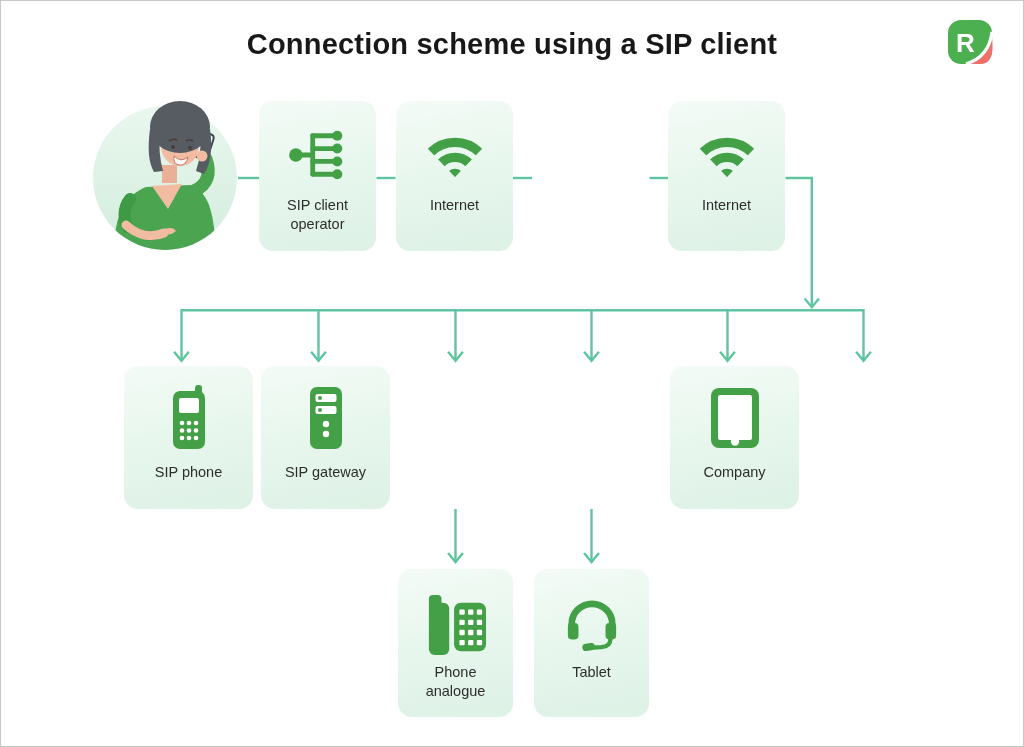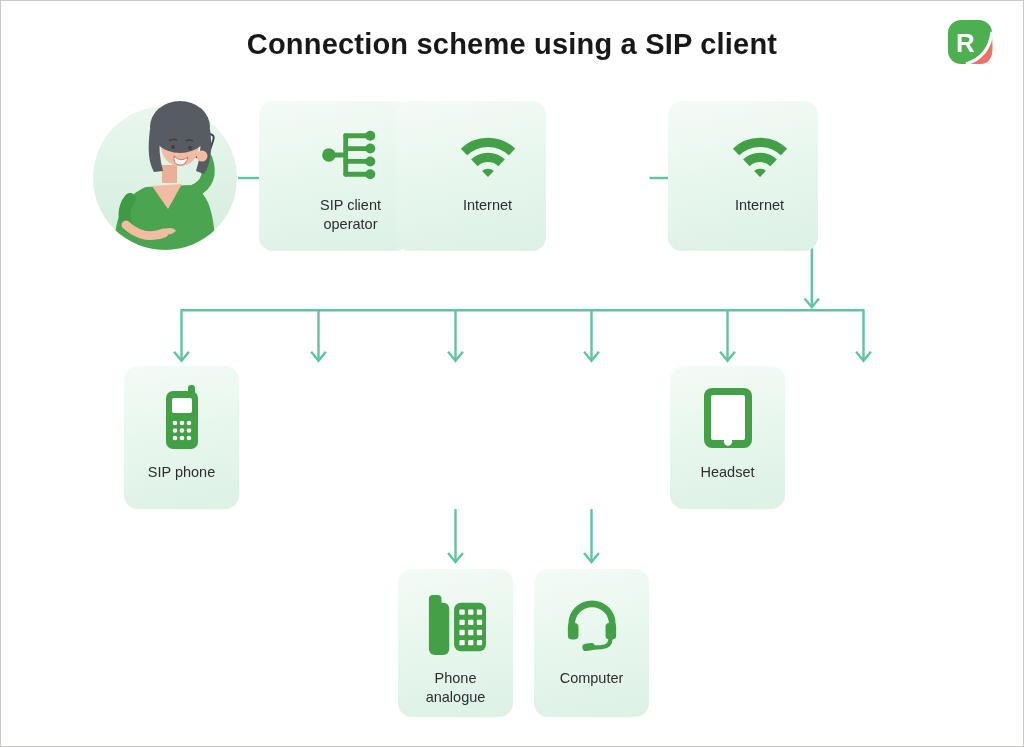--- a/index.html
+++ b/index.html
@@ -14,35 +14,35 @@
   }
   .logo{position:absolute;top:18px;left:946px;width:46px;height:46px;}
   .avatar{position:absolute;left:89px;top:88px;width:150px;height:168px;}
   .wires{position:absolute;left:0;top:0;width:1024px;height:747px;z-index:1;}
   .wires path{stroke:#5fc5a0;stroke-width:2.4;fill:none;}
   .card{
     position:absolute;border-radius:14px;z-index:2;
     background:linear-gradient(168deg,#f4fbf6 0%,#e8f7ee 45%,#ddf1e5 100%);
     display:flex;flex-direction:column;align-items:center;
   }
-  .r1{top:100px;width:117px;height:150px;padding-left:33px;}
-  .r2{top:365px;width:115px;height:143px;}
+  .r1{top:100px;width:117px;height:150px;}
+  .r2{top:365px;width:129px;height:143px;}
   .r3{top:568px;width:115px;height:148px;}
   .iconwrap{display:flex;align-items:center;justify-content:center;}
   .r1 .iconwrap{height:56px;margin-top:26px;}
   .r2 .iconwrap{height:72px;margin-top:16px;}
   .r3 .iconwrap{height:64px;margin-top:24px;}
   .icon{color:#44a047;display:block;}
   .label{
     font-size:14.5px;color:#2e2e2e;text-align:center;line-height:1.28;
     padding:0 8px;
   }
   .r1 .label{margin-top:13px;}
   .r2 .label{margin-top:9px;}
-  .r3 .label{margin-top:12px;}
+  .r3 .label{margin-top:6px;}
 </style>
 </head>
 <body>
 
 <div class="canvas">
 
   <svg width="0" height="0" style="position:absolute">
     <defs>
       <symbol id="sym-hub" viewBox="0 0 62 54">
         <circle cx="8" cy="27" r="7" fill="currentColor"></circle>
@@ -242,39 +242,47 @@
   </div>
 
   <div class="card r2" style="left:123px">
     <div class="iconwrap">
       <svg class="icon" width="44" height="66">
           <use href="#sym-sipphone"></use>
         </svg>
       </div>
     <div class="label">SIP phone</div>
   </div>
+  <div class="card r2" style="left:260px">
+    <div class="iconwrap">
+      <svg class="icon" width="40" height="64">
+          <use href="#sym-gateway"></use>
+        </svg>
+      </div>
+    <div class="label">SIP gateway</div>
+  </div>
   <div class="card r2" style="left:669px">
     <div class="iconwrap">
       <svg class="icon" width="50" height="62">
           <use href="#sym-tablet"></use>
         </svg>
       </div>
-    <div class="label">Headset</div>
+    <div class="label">Company</div>
   </div>
 
   <div class="card r3" style="left:397px">
     <div class="iconwrap">
       <svg class="icon" width="60" height="60">
           <use href="#sym-deskphone"></use>
         </svg>
       </div>
     <div class="label">Phone analogue</div>
   </div>
   <div class="card r3" style="left:533px">
     <div class="iconwrap">
       <svg class="icon" width="56" height="58">
           <use href="#sym-headset"></use>
         </svg>
       </div>
-    <div class="label">Computer</div>
+    <div class="label">Tablet</div>
   </div>
 
 </div>
 
 </body></html>

